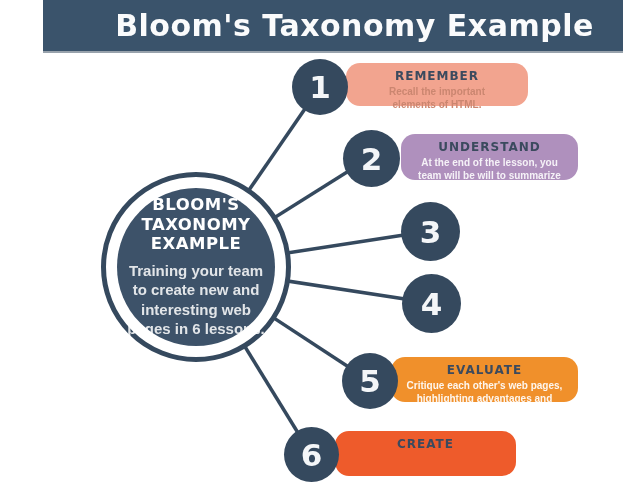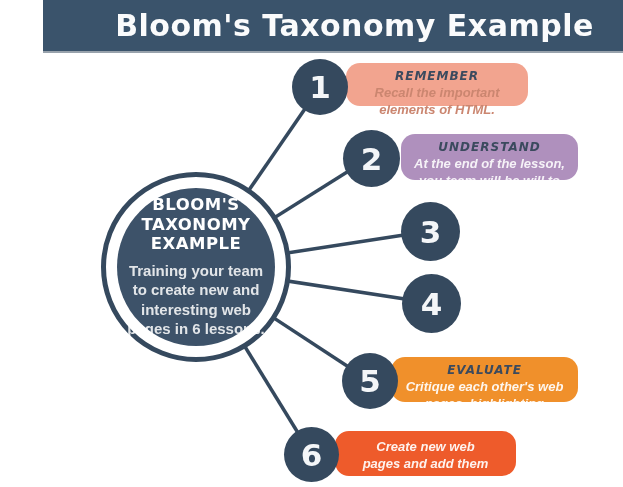--- a/index.html
+++ b/index.html
@@ -76,32 +76,31 @@
   }
 
   
   .pill {
     position: absolute;
     border-radius: 14px;
     z-index: 2;
     text-align: center;
     box-sizing: border-box;
     padding-top: 6px;
-    font-style: italic;
   }
   .pill-title {
     font-family: "DejaVu Sans", "Liberation Sans", sans-serif;
     font-weight: 700;
     font-size: 12px;
     letter-spacing: 1px;
     color: #3B4A5E;
   }
   .pill-desc {
     margin-top: 2px;
-    font-size: 13px;
+    font-size: 10px;
     font-weight: 600;
     line-height: 1.3;
     padding: 0 10px;
   }
 
   
   .badge {
     position: absolute;
     border-radius: 50%;
     background: var(--navy, #35495E);
@@ -166,19 +165,19 @@
 
   <div class="pill" style="left: 348px; top: 357px; width: 187px; height: 45px; background: rgb(240, 144, 43);">
     <div class="pill-title">EVALUATE</div>
     <div class="pill-desc" style="padding: 0px 6px; color: rgba(255, 255, 255, 0.92);">Critique each other's web pages, highlighting advantages and disadvantages</div>
   </div>
   <div class="badge" style="left:299px; top:353px; width:56px; height:56px;">
     <span>5</span>
   </div>
 
   <div class="pill" style="left: 292px; top: 431px; width: 181px; height: 45px; background: rgb(238, 91, 43);">
-    <div class="pill-desc" style="padding: 0px 24px; color: rgba(255, 255, 255, 0.92);">Create new web pages and add them to the website.</div>
+    <div class="pill-title">CREATE</div>
   </div>
   <div class="badge" style="left:241px; top:427px; width:55px; height:55px;">
     <span>6</span>
   </div>
 
 </div>
 
 </body></html>

